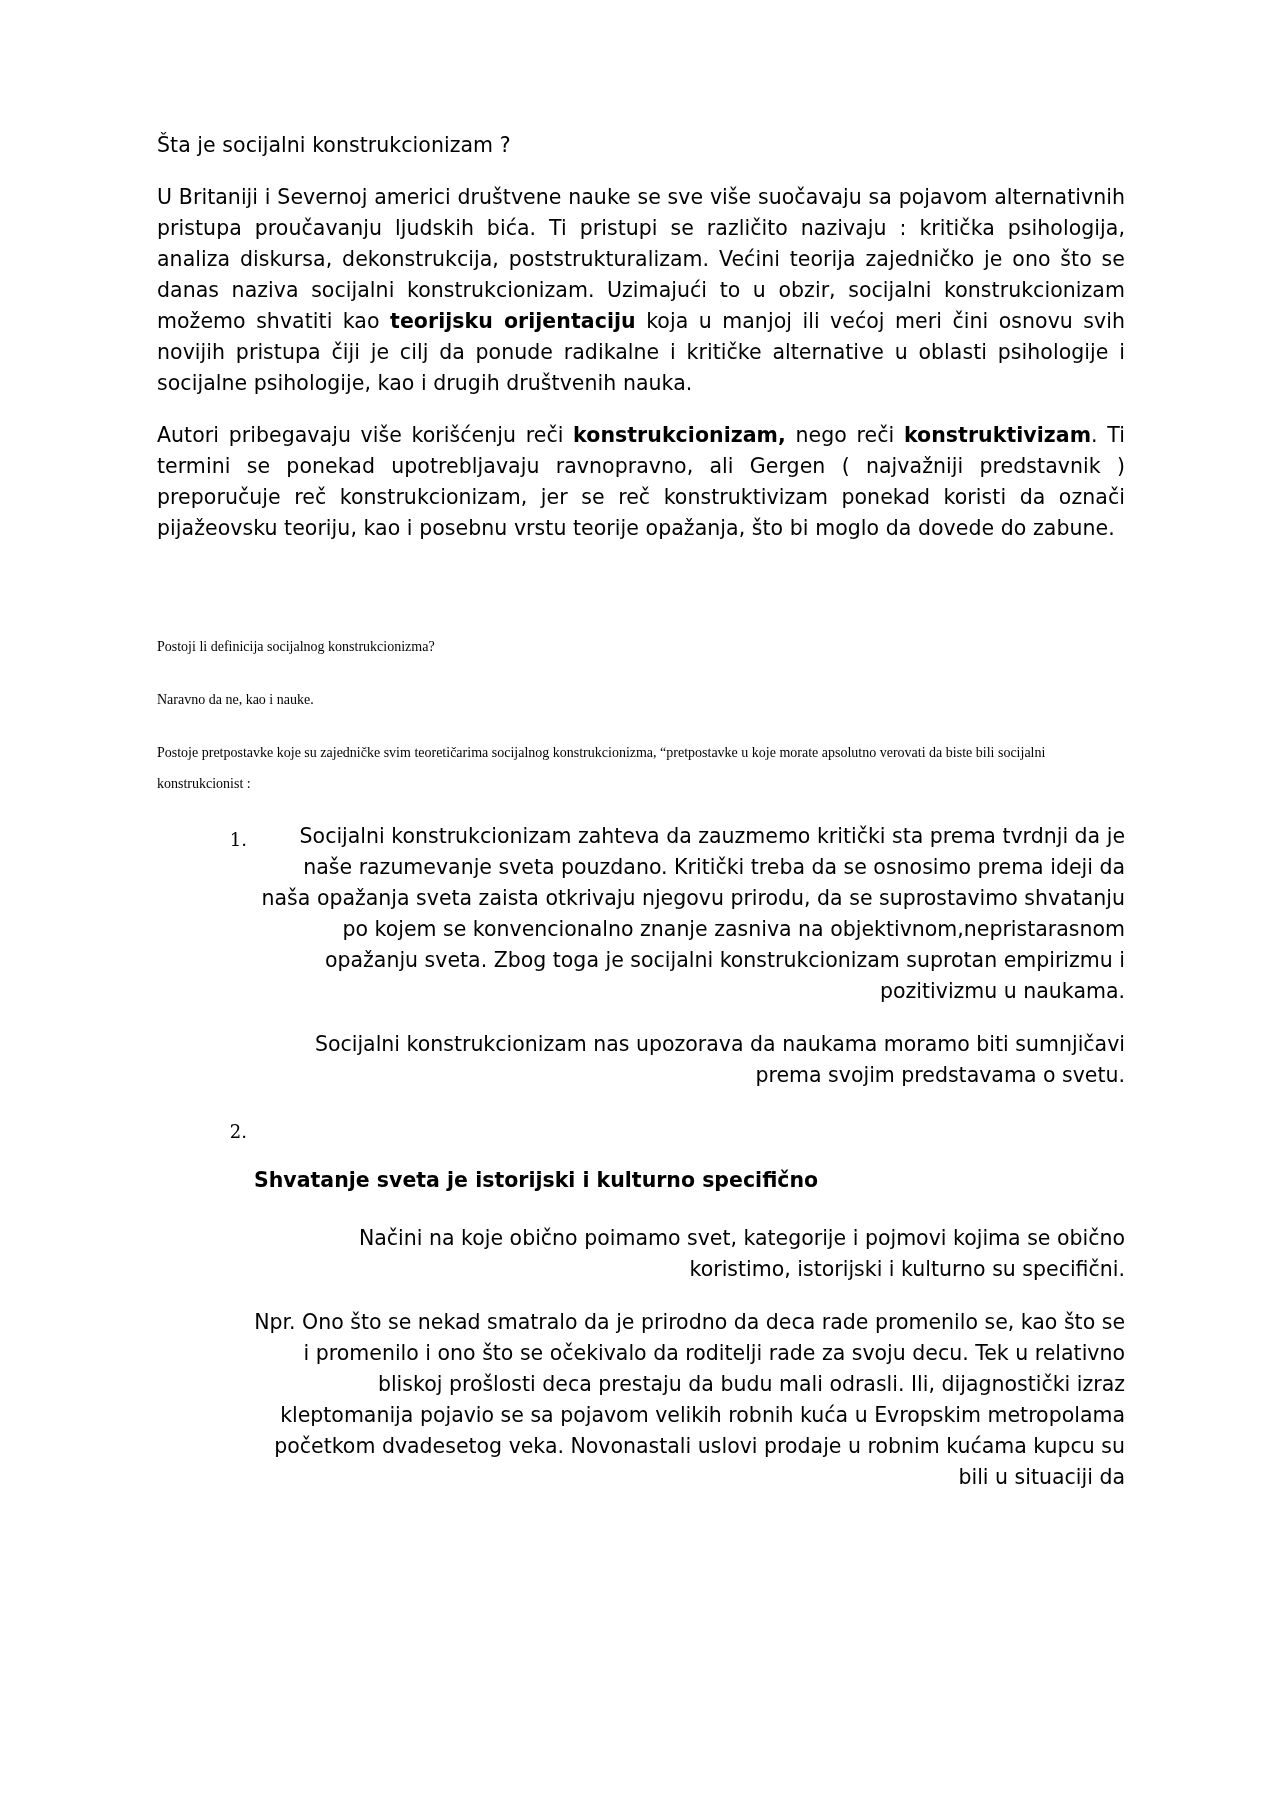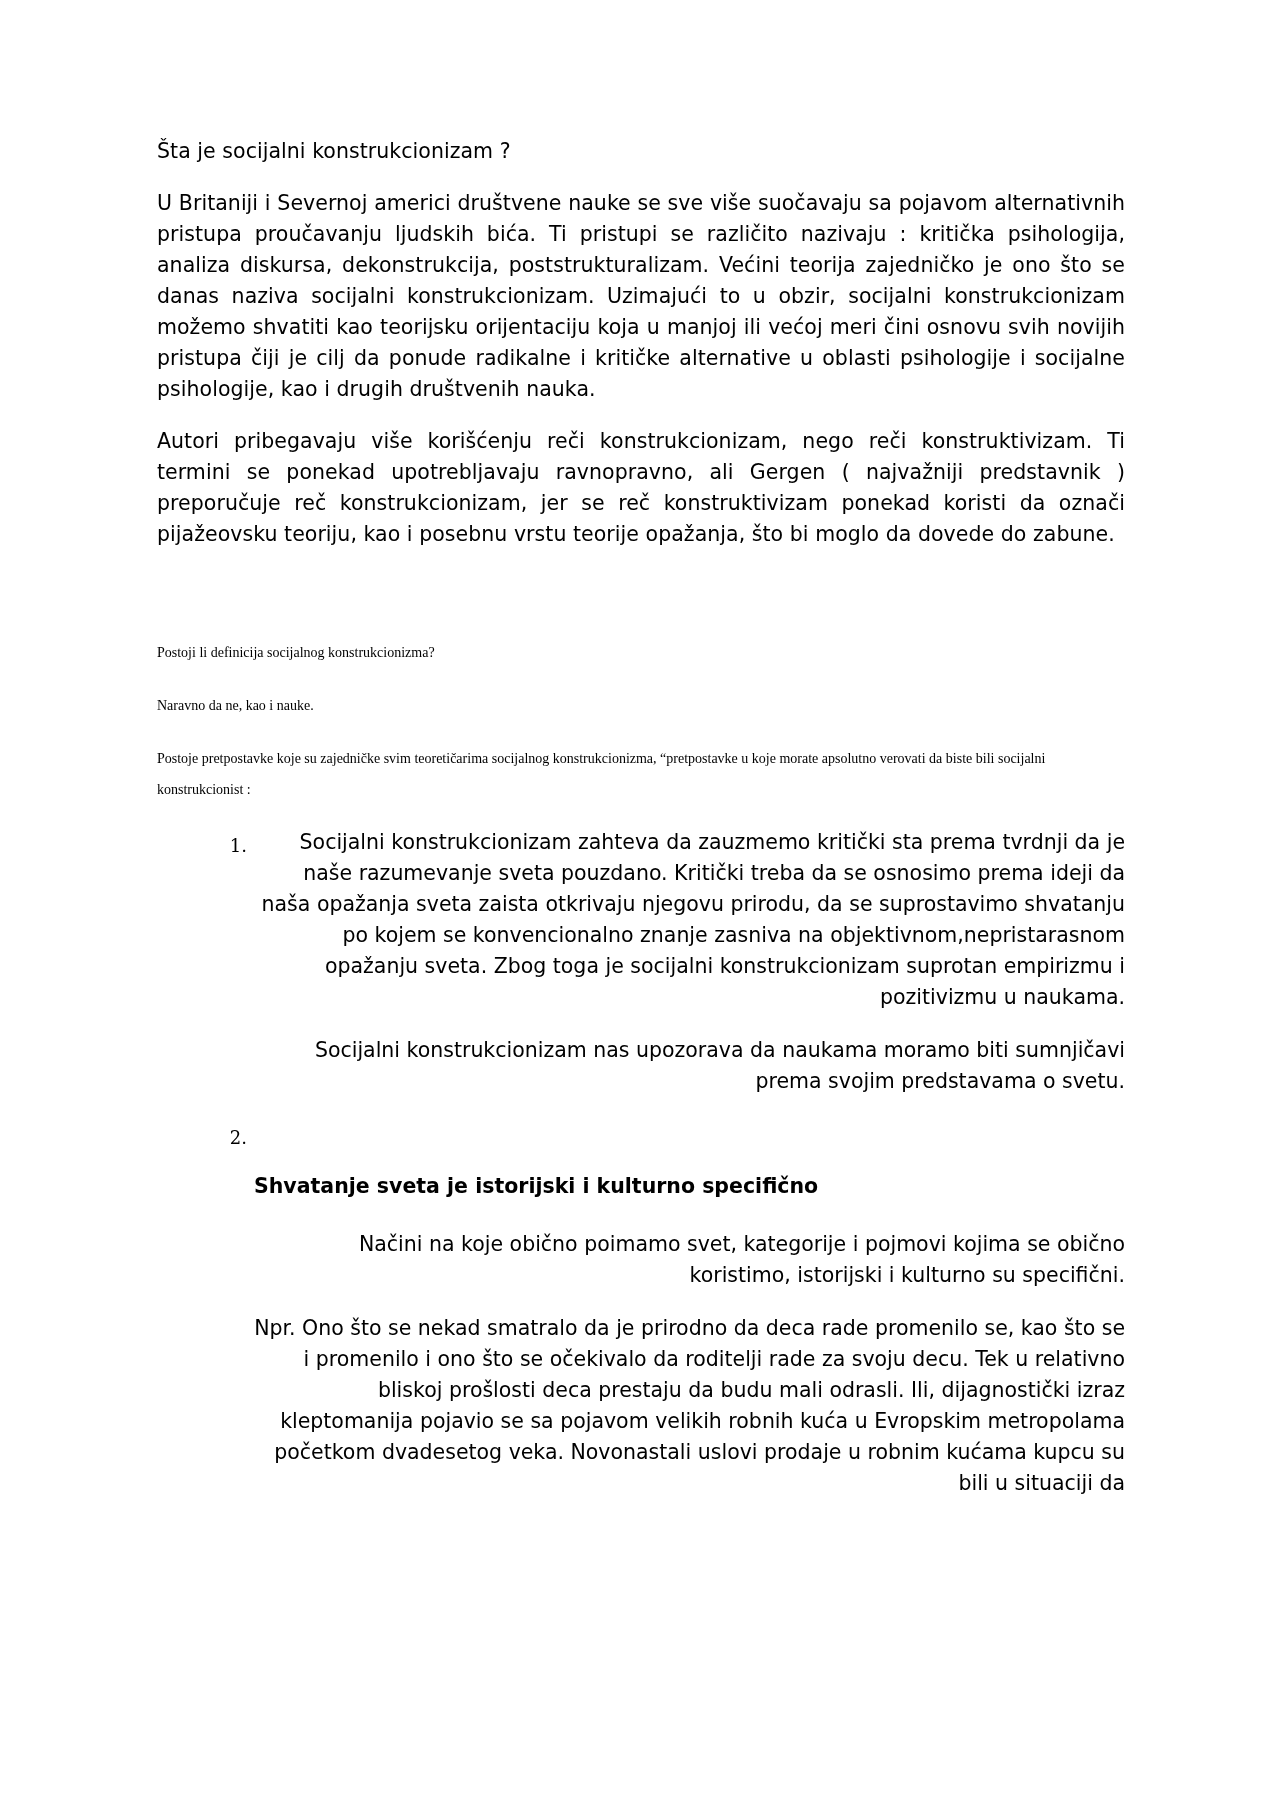--- a/index.html
+++ b/index.html
@@ -8,21 +8,21 @@
     background: #ffffff;
   }
   body {
     font-family: "DejaVu Sans", sans-serif;
     color: #000000;
   }
   .page {
     position: relative;
     width: 1280px;
     height: 1751px;
-    margin: 18px auto;
+    margin: 12px auto;
     background: #ffffff;
     overflow: hidden;
     box-sizing: border-box;
   }
   .content {
     position: absolute;
     left: 157px;
     top: 118px;
     width: 968px;
   }
@@ -32,21 +32,21 @@
     margin: 0 0 21px 0;
     font-size: 20.5px;
     line-height: 31px;
     text-align: justify;
     text-justify: inter-word;
     letter-spacing: 0.05px;
   }
   .sec-justified p.single {
     text-align: left;
   }
-  .sec-justified b { font-weight: 400; }
+  .sec-justified b { font-weight: 700; }
 
   .gap-large { height: 66px; }
 
   
   .sec-plain p {
     margin: 0 0 22px 0;
     font-size: 14px;
     line-height: 31px;
     text-align: left;
     font-family: Liberation Serif, serif;

